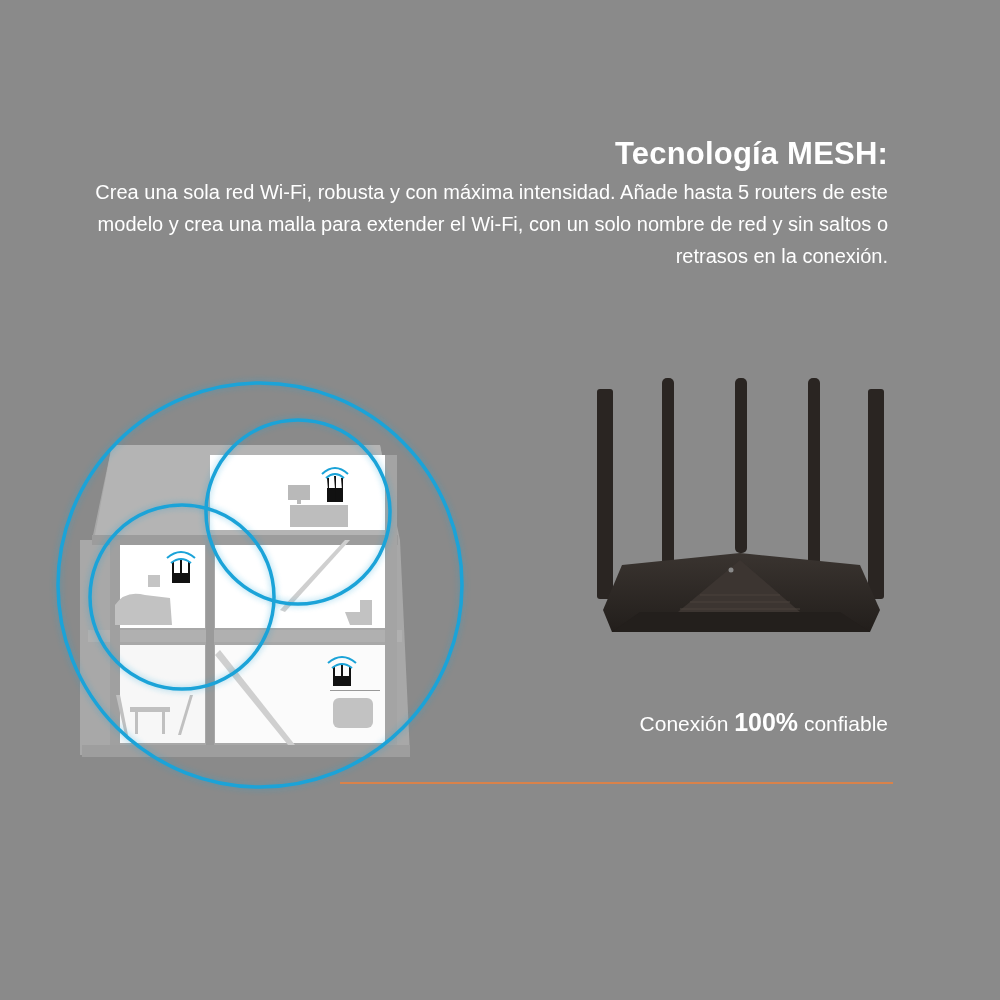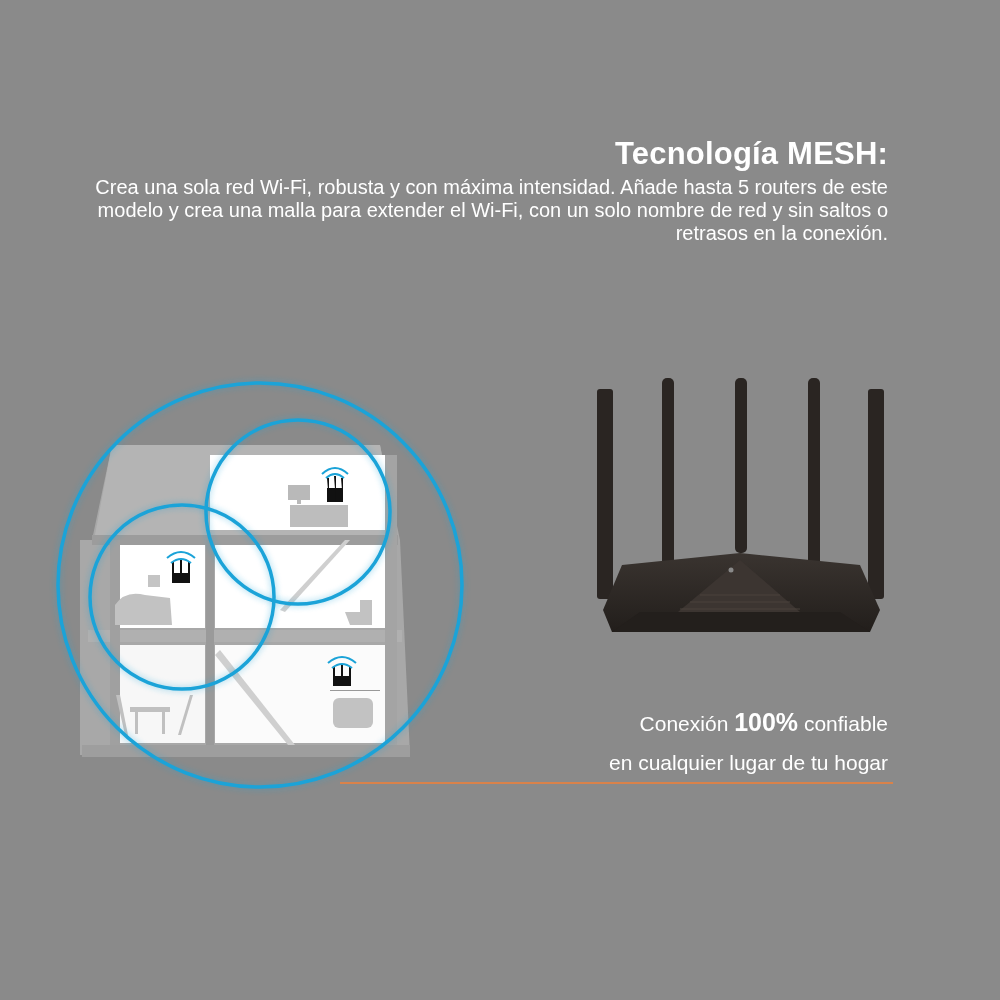--- a/index.html
+++ b/index.html
@@ -1,18 +1,18 @@
 <!DOCTYPE html>
 <html><head>
 <meta charset="utf-8">
 <style>
   html, body { margin:0; padding:0; }
   body { width:1000px; height:1000px; background:#8a8a8a; position:relative; overflow:hidden; font-family:"Liberation Sans", sans-serif; }
   .heading { position:absolute; right:104px; top:128px; font-size:31px; font-weight:bold; color:#ffffff; letter-spacing:0.2px; margin:8px; }
-  .body-text { position:absolute; right:112px; top:176px; width:860px; text-align:right; font-size:20px; line-height:23px; color:#ffffff; margin:0; }
+  .body-text { position:absolute; right:112px; top:176px; width:860px; text-align:right; font-size:20px; line-height:32px; color:#ffffff; margin:0; }
   .tagline { position:absolute; right:112px; top:703px; text-align:right; font-size:21px; line-height:39px; color:#ffffff; }
   .tagline .strong { font-weight:bold; font-size:25px; }
   .rule { position:absolute; left:340px; top:782px; width:553px; height:2px; background:#d9824a; }
   .illus { position:absolute; left:0; top:0; }
 </style>
 </head>
 <body>
 
 <h1 class="heading">Tecnología MESH:</h1>
 <p class="body-text">Crea una sola red Wi-Fi, robusta y con máxima intensidad. Añade hasta 5 routers de este modelo y crea una malla para extender el Wi-Fi, con un solo nombre de red y sin saltos o retrasos en la conexión.</p>
@@ -123,16 +123,15 @@
       <line x1="680" y1="609" x2="800" y2="609"></line>
     </g>
     <circle cx="731" cy="570" r="2.5" fill="#8a8a8a"></circle>
   </g>
 </svg>
 
 <div class="tagline">
   <div>
     <span>Conexión </span><span class="strong">100%</span><span> confiable</span>
   </div>
-  <div>en cualquier lugar de tu hogar</div>
 </div>
 
 <div class="rule"></div>
 
 </body></html>

